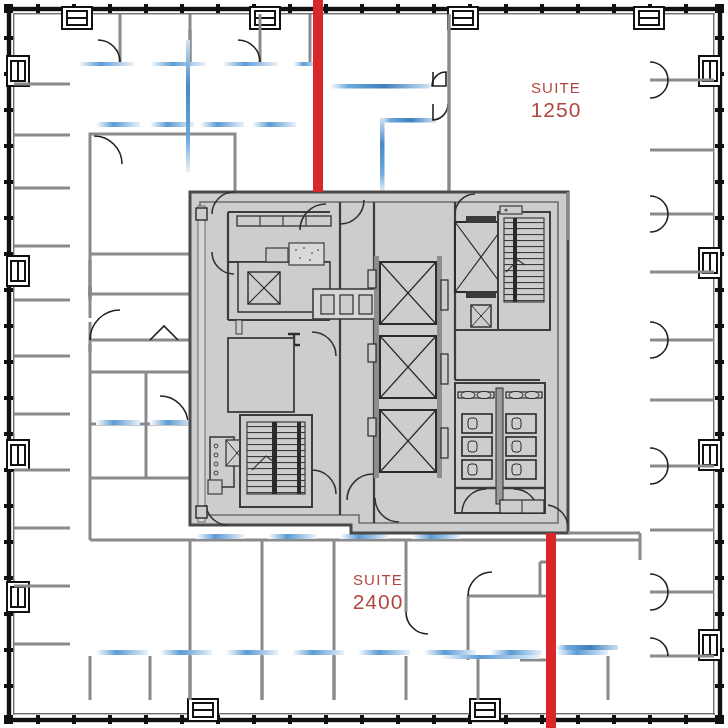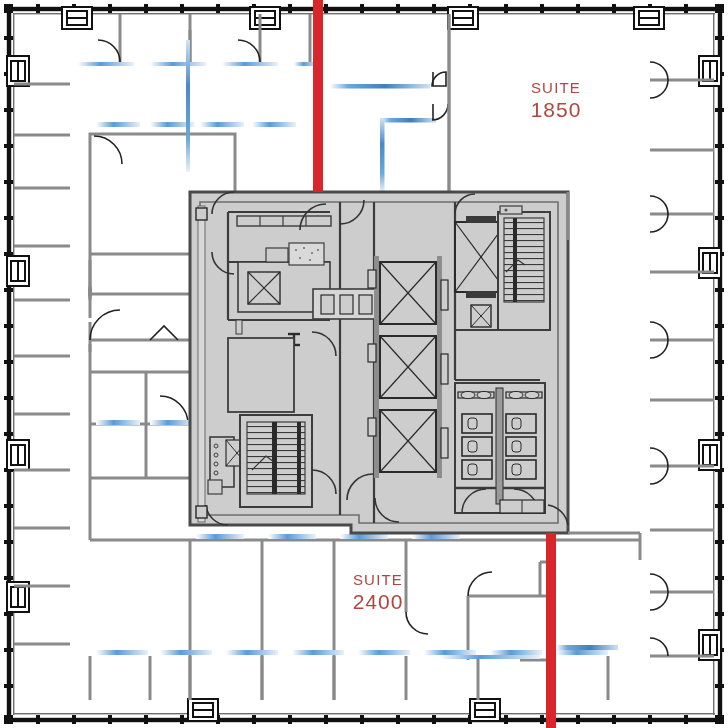--- a/index.html
+++ b/index.html
@@ -543,21 +543,21 @@
   <g stroke="#8a8a8a" stroke-width="3" fill="none">
     <line x1="568" y1="192" x2="568" y2="240"></line>
     <line x1="568" y1="533" x2="640" y2="533"></line>
     <line x1="640" y1="533" x2="640" y2="560"></line>
   </g>
 
 </svg>
 
 <div class="suite-label" id="suite1850">
   <div class="suite-name">SUITE</div>
-  <div class="suite-num">1850</div>
+  <div class="suite-num">1250</div>
 </div>
 
 <div class="suite-label" id="suite1800">
   <div class="suite-name">SUITE</div>
   <div class="suite-num">2400</div>
 </div>
 
 </div>
 
 </body></html>

